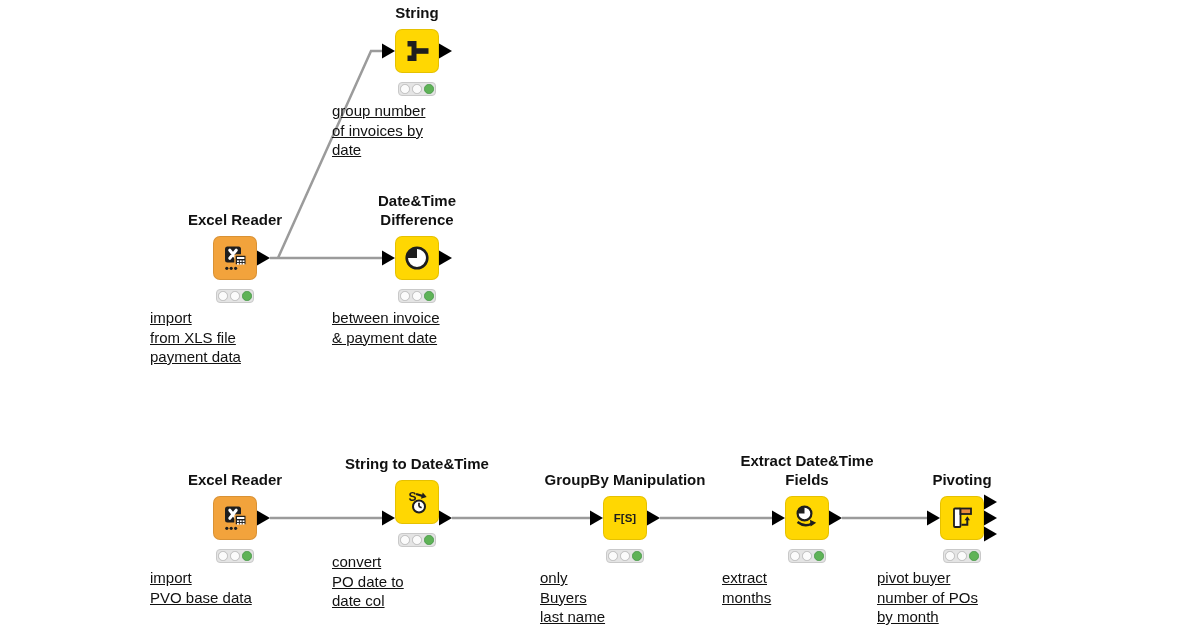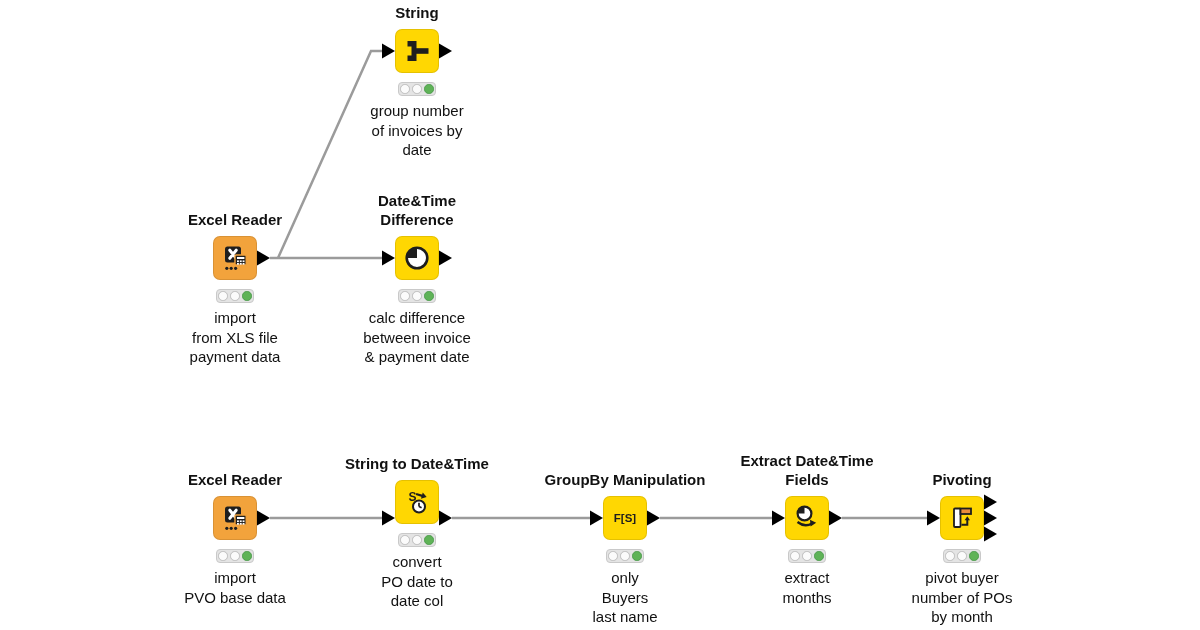--- a/index.html
+++ b/index.html
@@ -26,22 +26,22 @@
   .lights{
     width:38px;height:14px;margin:9px auto 0;box-sizing:border-box;
     background:var(--light-bg,#E4E4E4);
     border:1px solid #C9C9C9;border-radius:4px;
     display:flex;align-items:center;justify-content:center;gap:2.5px;
   }
   .light{width:9.5px;height:9.5px;border-radius:50%;box-sizing:border-box;}
   .light.off{background:var(--light-off,#FBFBFB);border:1px solid #BDBDBD;}
   .light.green{background:var(--light-green,#5FB357);border:1px solid #4E9D4E;}
   .node-desc{
-    margin-top:5px;text-align:center;font-size:15px;line-height:19.5px;
-    color:var(--text,#111111);white-space:nowrap;
+    margin-top:5px;text-align:left;font-size:15px;line-height:19.5px;
+    color:var(--text,#111111);white-space:nowrap;text-decoration:underline;
   }
 </style>
 </head>
 <body style="background: rgb(255, 255, 255);">
 
 <svg class="connections" width="1200" height="630" viewBox="0 0 1200 630">
   <g stroke="var(--connection-gray,#9B9B9B)" stroke-width="2.5" fill="none">
     <path d="M270,258 L382,258"></path>
     <path d="M278,258 L371,51 L382,51"></path>
     <path d="M270,518 L382,518"></path>
@@ -144,21 +144,20 @@
       <circle cx="14" cy="14" r="10.3" fill="#ffffff" stroke="var(--icon-dark,#1E1E1E)" stroke-width="2.6"></circle>
       <path d="M14,14 L14,3.7 A10.3,10.3 0 0 0 3.7,14 Z" fill="var(--icon-dark,#1E1E1E)"></path>
     </svg>
   </div>
   <div class="lights">
     <span class="light off"></span>
     <span class="light off"></span>
     <span class="light green"></span>
   </div>
   <div class="node-desc">
-    <div>calc difference</div>
     <div>between invoice</div>
     <div>&amp; payment date</div>
   </div>
 </div>
 
 <div class="node-group" style="left:150px;top:496px">
   <div class="node-title">
     <div>Excel Reader</div>
     <div></div>
   </div>

